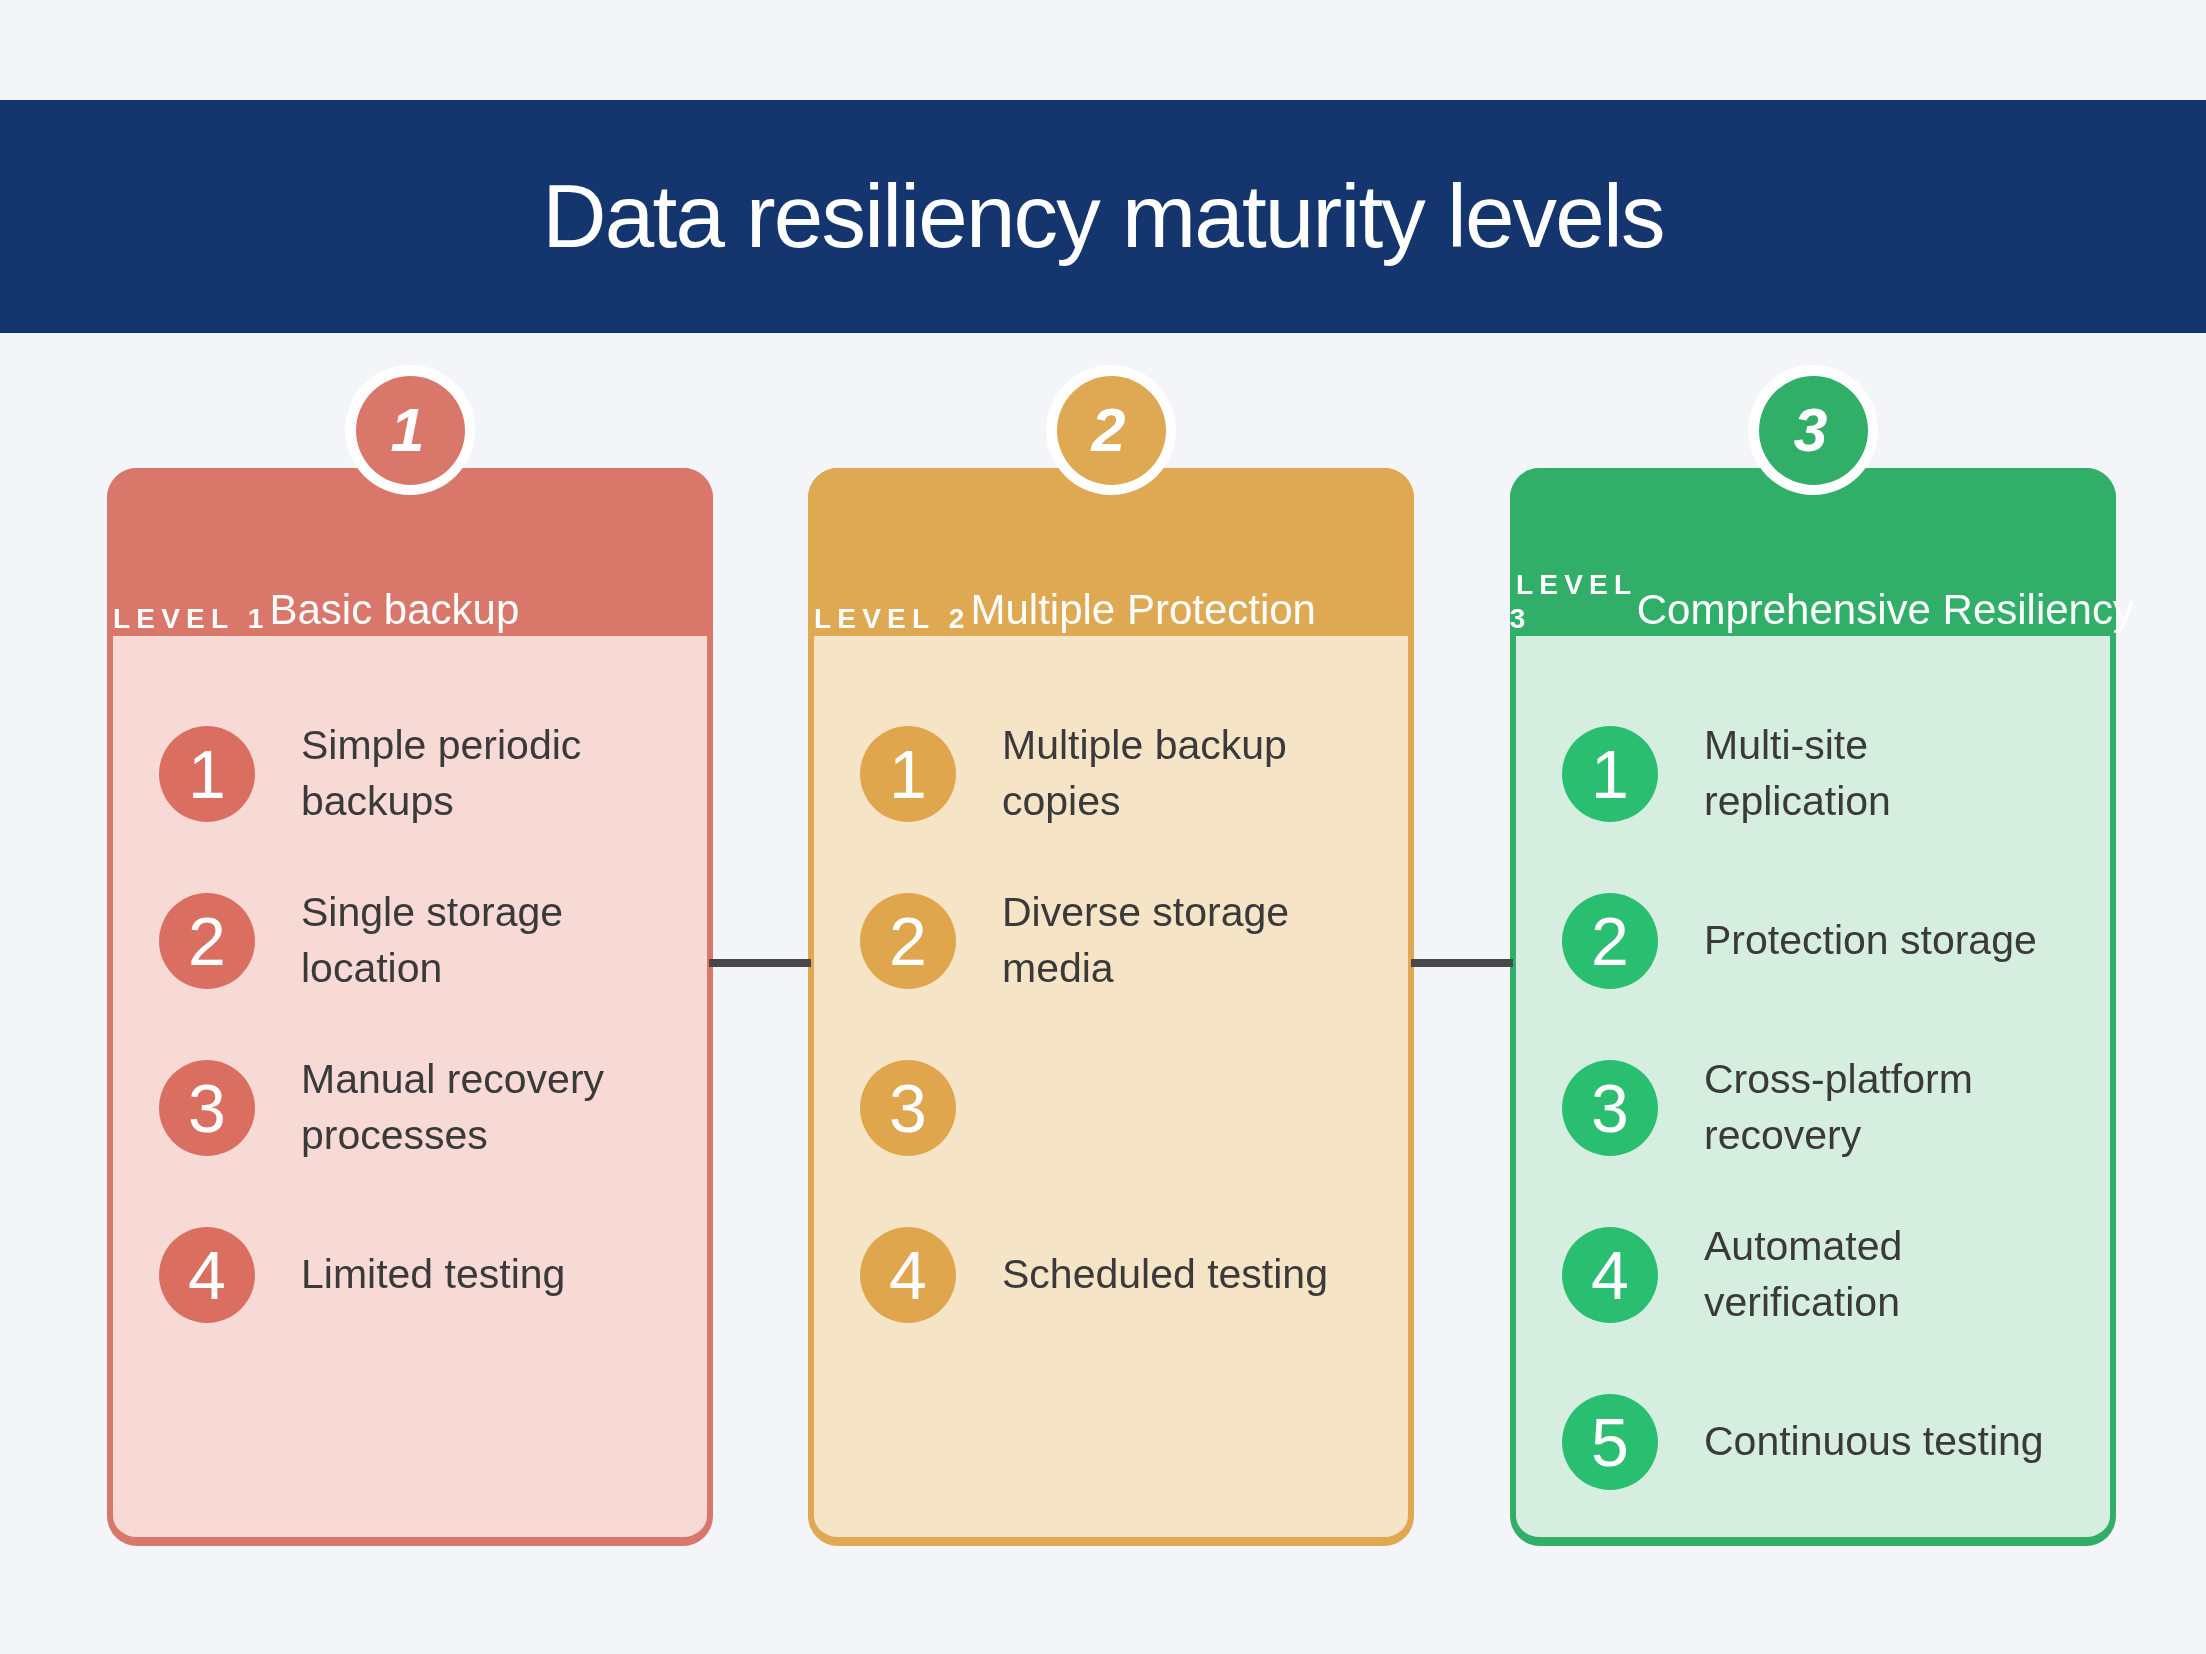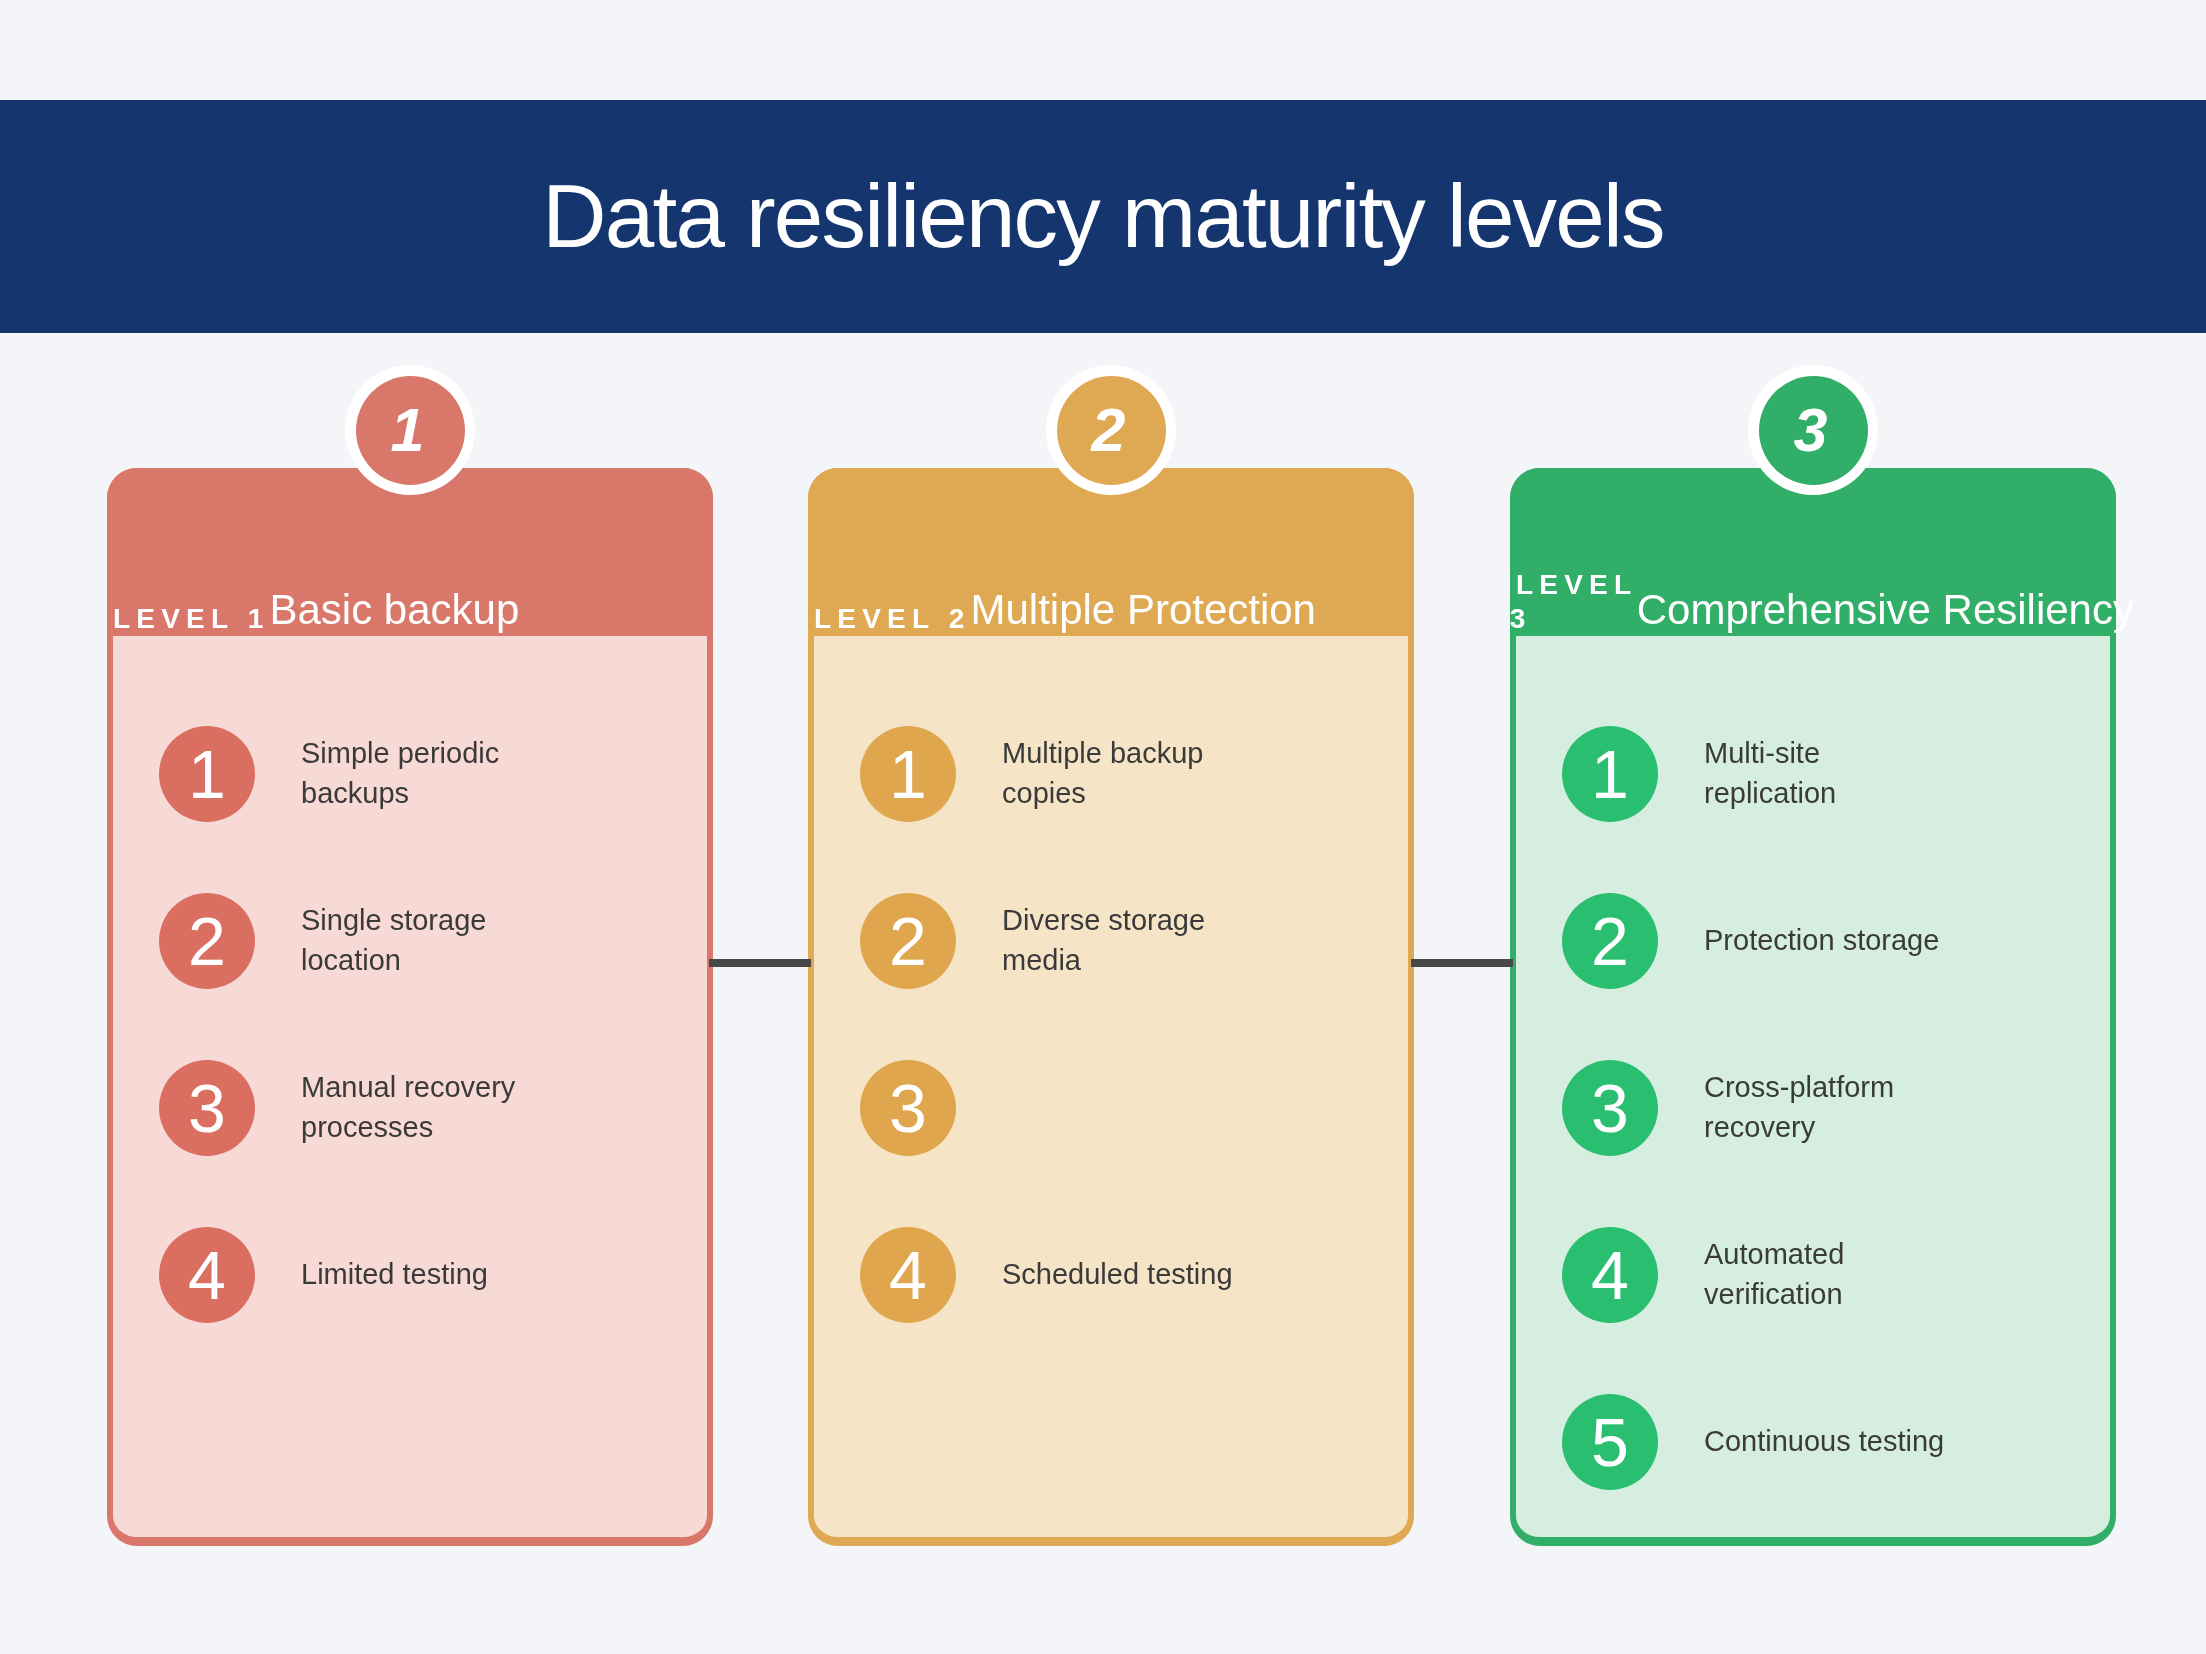--- a/index.html
+++ b/index.html
@@ -110,21 +110,21 @@
     display: flex; align-items: center; justify-content: center;
   }
   .bullet-num {
     color: #ffffff;
     font-size: 68px;
     font-weight: 400;
     line-height: 1;
   }
   .item-text {
     margin-left: 46px;
-    font-size: 29px;
+    font-size: 41px;
     line-height: 1.36;
     color: #3a3a3a;
     white-space: pre-line;
   }
 
   
   .connector {
     position: absolute; top: 959px; height: 8px;
     background: #484848;
     z-index: 1;

